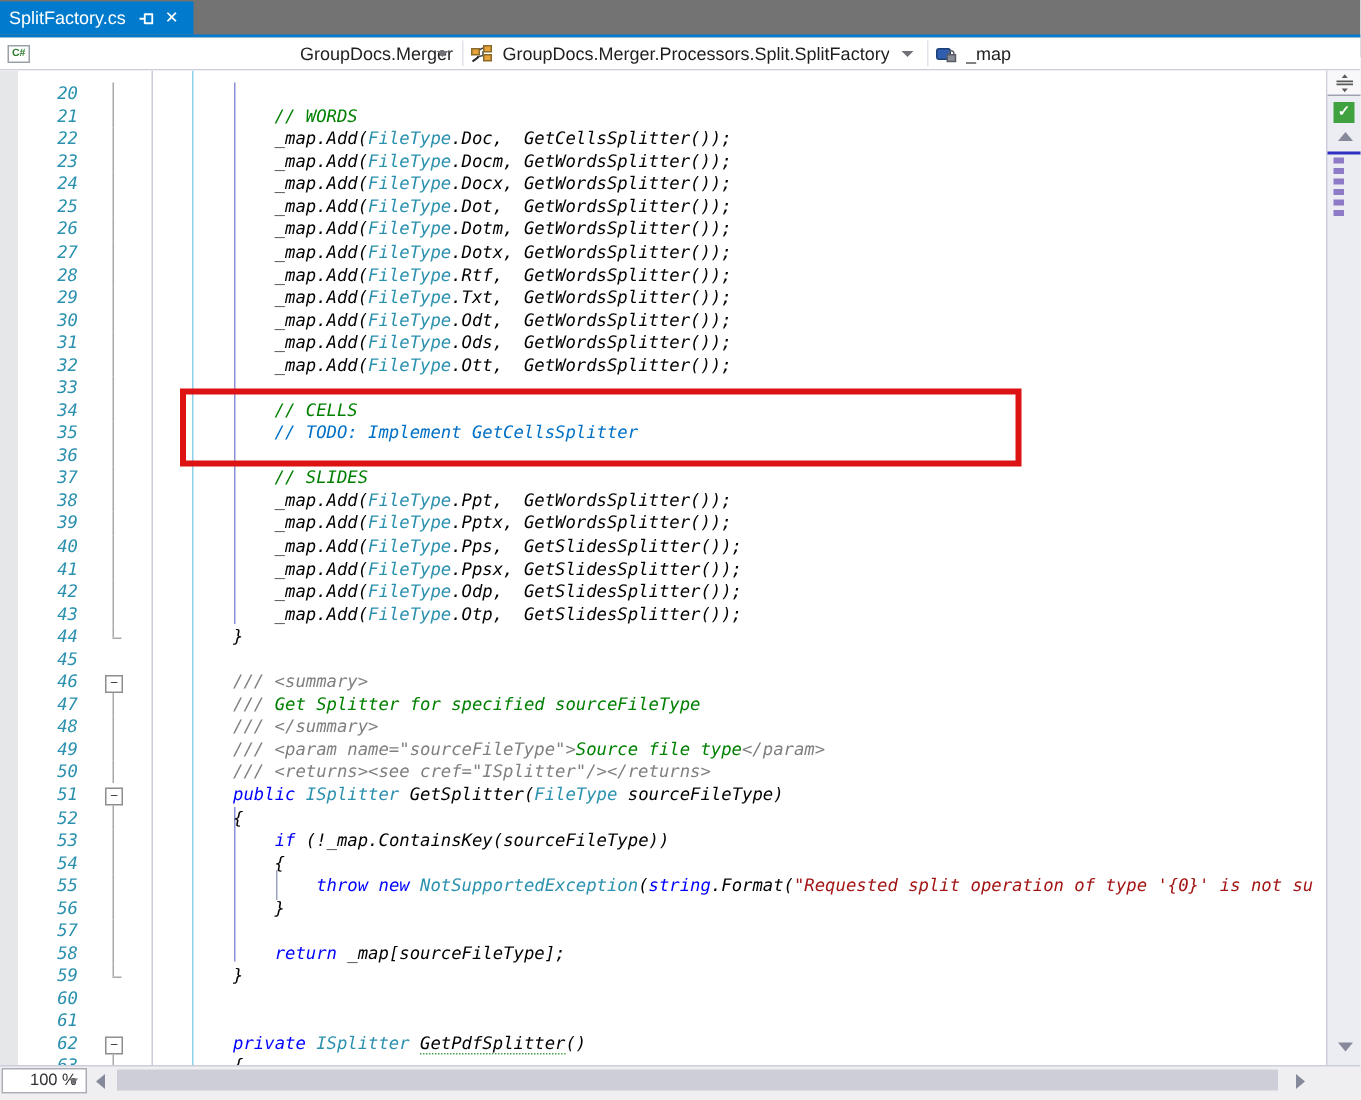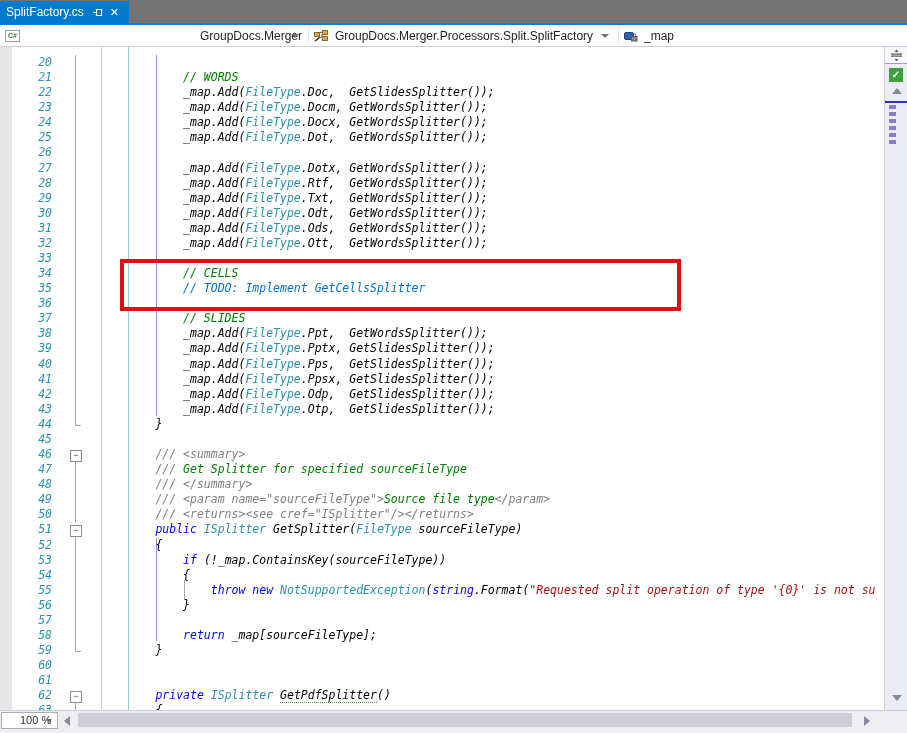--- a/index.html
+++ b/index.html
@@ -164,40 +164,41 @@
           <div class="codeln"></div>
         </div>
         <div class="row">
           <div class="num">21</div>
           <div class="fold f-v"></div>
           <div class="codeln"><span class="sg-c">            // WORDS</span></div>
         </div>
         <div class="row">
           <div class="num">22</div>
           <div class="fold f-v"></div>
-          <div class="codeln"><span class="sg-p">            _map.Add(</span><span class="sg-t">FileType</span><span class="sg-p">.Doc,  GetSlidesSplitter());</span></div>
+          <div class="codeln"><span class="sg-p">            _map.Add(</span><span class="sg-t">FileType</span><span class="sg-p">.Doc,  GetCellsSplitter());</span></div>
         </div>
         <div class="row">
           <div class="num">23</div>
           <div class="fold f-v"></div>
           <div class="codeln"><span class="sg-p">            _map.Add(</span><span class="sg-t">FileType</span><span class="sg-p">.Docm, GetWordsSplitter());</span></div>
         </div>
         <div class="row">
           <div class="num">24</div>
           <div class="fold f-v"></div>
           <div class="codeln"><span class="sg-p">            _map.Add(</span><span class="sg-t">FileType</span><span class="sg-p">.Docx, GetWordsSplitter());</span></div>
         </div>
         <div class="row">
           <div class="num">25</div>
           <div class="fold f-v"></div>
           <div class="codeln"><span class="sg-p">            _map.Add(</span><span class="sg-t">FileType</span><span class="sg-p">.Dot,  GetWordsSplitter());</span></div>
         </div>
         <div class="row">
           <div class="num">26</div>
           <div class="fold f-v"></div>
+          <div class="codeln"><span class="sg-p">            _map.Add(</span><span class="sg-t">FileType</span><span class="sg-p">.Dotm, GetWordsSplitter());</span></div>
         </div>
         <div class="row">
           <div class="num">27</div>
           <div class="fold f-v"></div>
           <div class="codeln"><span class="sg-p">            _map.Add(</span><span class="sg-t">FileType</span><span class="sg-p">.Dotx, GetWordsSplitter());</span></div>
         </div>
         <div class="row">
           <div class="num">28</div>
           <div class="fold f-v"></div>
           <div class="codeln"><span class="sg-p">            _map.Add(</span><span class="sg-t">FileType</span><span class="sg-p">.Rtf,  GetWordsSplitter());</span></div>
@@ -248,21 +249,21 @@
           <div class="codeln"><span class="sg-c">            // SLIDES</span></div>
         </div>
         <div class="row">
           <div class="num">38</div>
           <div class="fold f-v"></div>
           <div class="codeln"><span class="sg-p">            _map.Add(</span><span class="sg-t">FileType</span><span class="sg-p">.Ppt,  GetWordsSplitter());</span></div>
         </div>
         <div class="row">
           <div class="num">39</div>
           <div class="fold f-v"></div>
-          <div class="codeln"><span class="sg-p">            _map.Add(</span><span class="sg-t">FileType</span><span class="sg-p">.Pptx, GetSlidesSplitter());</span></div>
+          <div class="codeln"><span class="sg-p">            _map.Add(</span><span class="sg-t">FileType</span><span class="sg-p">.Pptx, GetWordsSplitter());</span></div>
         </div>
         <div class="row">
           <div class="num">40</div>
           <div class="fold f-v"></div>
           <div class="codeln"><span class="sg-p">            _map.Add(</span><span class="sg-t">FileType</span><span class="sg-p">.Pps,  GetSlidesSplitter());</span></div>
         </div>
         <div class="row">
           <div class="num">41</div>
           <div class="fold f-v"></div>
           <div class="codeln"><span class="sg-p">            _map.Add(</span><span class="sg-t">FileType</span><span class="sg-p">.Ppsx, GetSlidesSplitter());</span></div>

